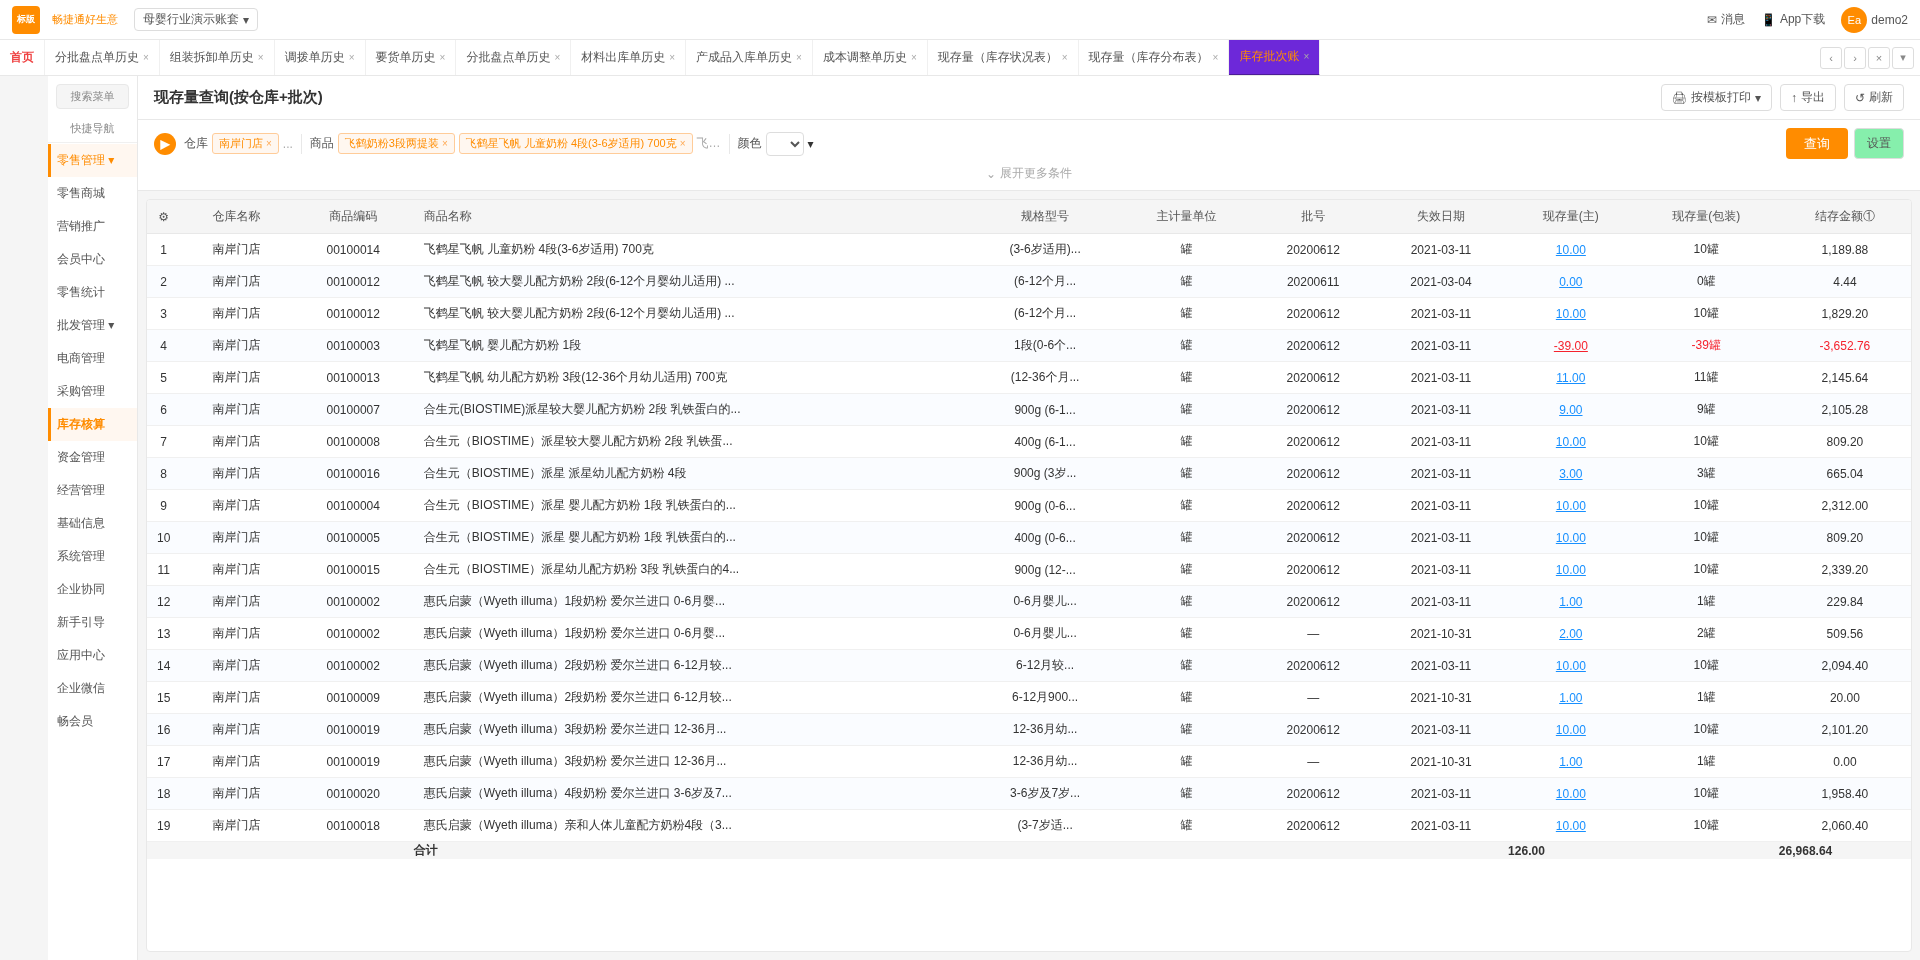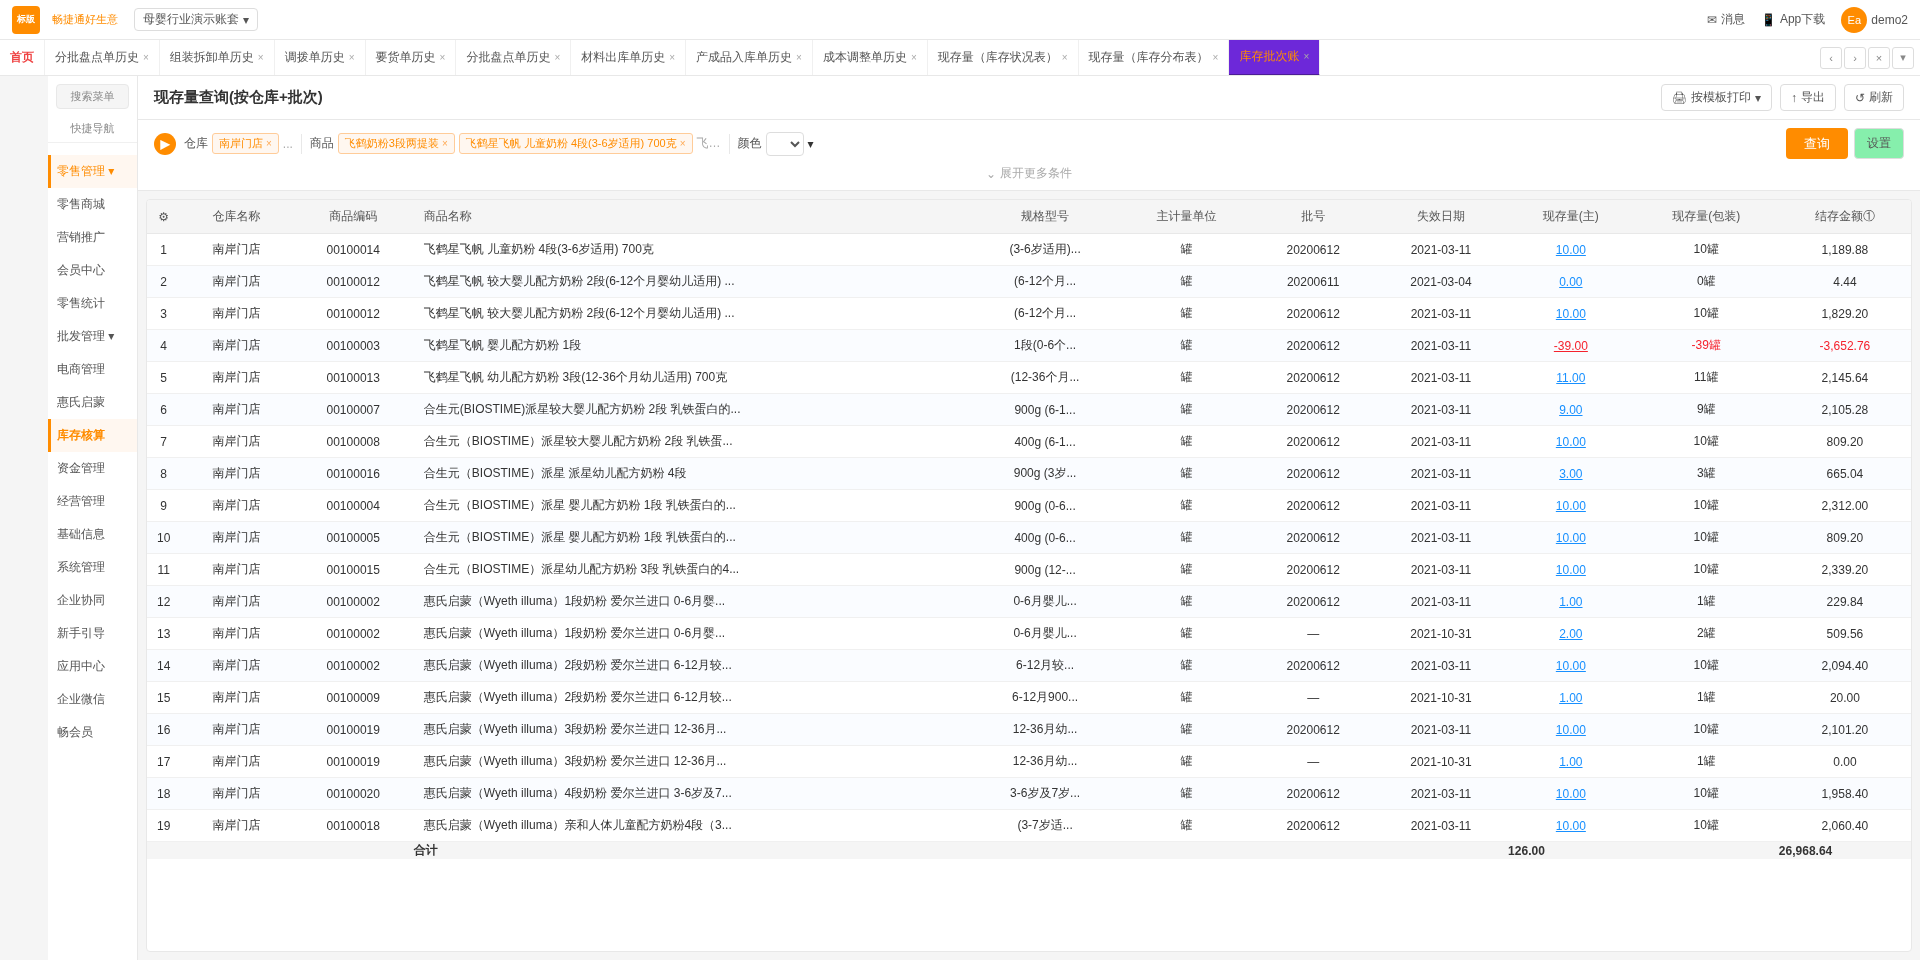--- a/index.html
+++ b/index.html
@@ -24,21 +24,21 @@
     .nav-tab-controls { margin-left: auto; display: flex; align-items: center; gap: 2px; padding: 0 6px; }
     .nav-ctrl-btn { width: 22px; height: 22px; display: flex; align-items: center; justify-content: center; cursor: pointer; color: #888; border: 1px solid #ddd; border-radius: 3px; font-size: 11px; }
 
     
     .main-layout { display: flex; height: calc(960px - 40px - 36px); padding-left: 48px; }
 
     
     .sidebar { width: 90px; background: #fff; border-right: 1px solid #e8e8e8; display: flex; flex-direction: column; flex-shrink: 0; }
     .sidebar-search { padding: 8px; }
     .sidebar-search-btn { width: 100%; background: #f5f5f5; border: 1px solid #e8e8e8; border-radius: 4px; padding: 4px 6px; font-size: 11px; color: #888; cursor: pointer; text-align: center; }
-    .sidebar-quicknav { padding: 4px 8px; font-size: 11px; color: #888; text-align: center; border-bottom: 1px solid #f0f0f0; padding-bottom: 6px; margin-bottom: 12px; }
+    .sidebar-quicknav { padding: 4px 8px; font-size: 11px; color: #888; text-align: center; border-bottom: 1px solid #f0f0f0; padding-bottom: 6px; margin-bottom: 1px; }
     .sidebar-item { padding: 8px 6px; cursor: pointer; font-size: 12px; color: #555; border-left: 3px solid transparent; }
     .sidebar-item.active { color: #ff8c00; background: #fff7f0; border-left: 3px solid #ff8c00; font-weight: bold; }
 
     
     .content { flex: 1; display: flex; flex-direction: column; overflow: hidden; background: #f5f5f5; }
 
     
     .page-header { background: #fff; padding: 8px 16px; border-bottom: 1px solid #e8e8e8; display: flex; align-items: center; justify-content: space-between; }
     .page-title { font-size: 15px; font-weight: bold; color: #333; }
     .page-actions { display: flex; align-items: center; gap: 8px; }
@@ -194,21 +194,21 @@
       <span>零售统计</span>
     </div>
     <div class="sidebar-item">
       <span>批发管理</span>
       <span>▾</span>
     </div>
     <div class="sidebar-item">
       <span>电商管理</span>
     </div>
     <div class="sidebar-item">
-      <span>惠氏启蒙</span>
+      <span>采购管理</span>
     </div>
     <div class="sidebar-item active">
       <span>库存核算</span>
     </div>
     <div class="sidebar-item">
       <span>资金管理</span>
     </div>
     <div class="sidebar-item">
       <span>经营管理</span>
     </div>

